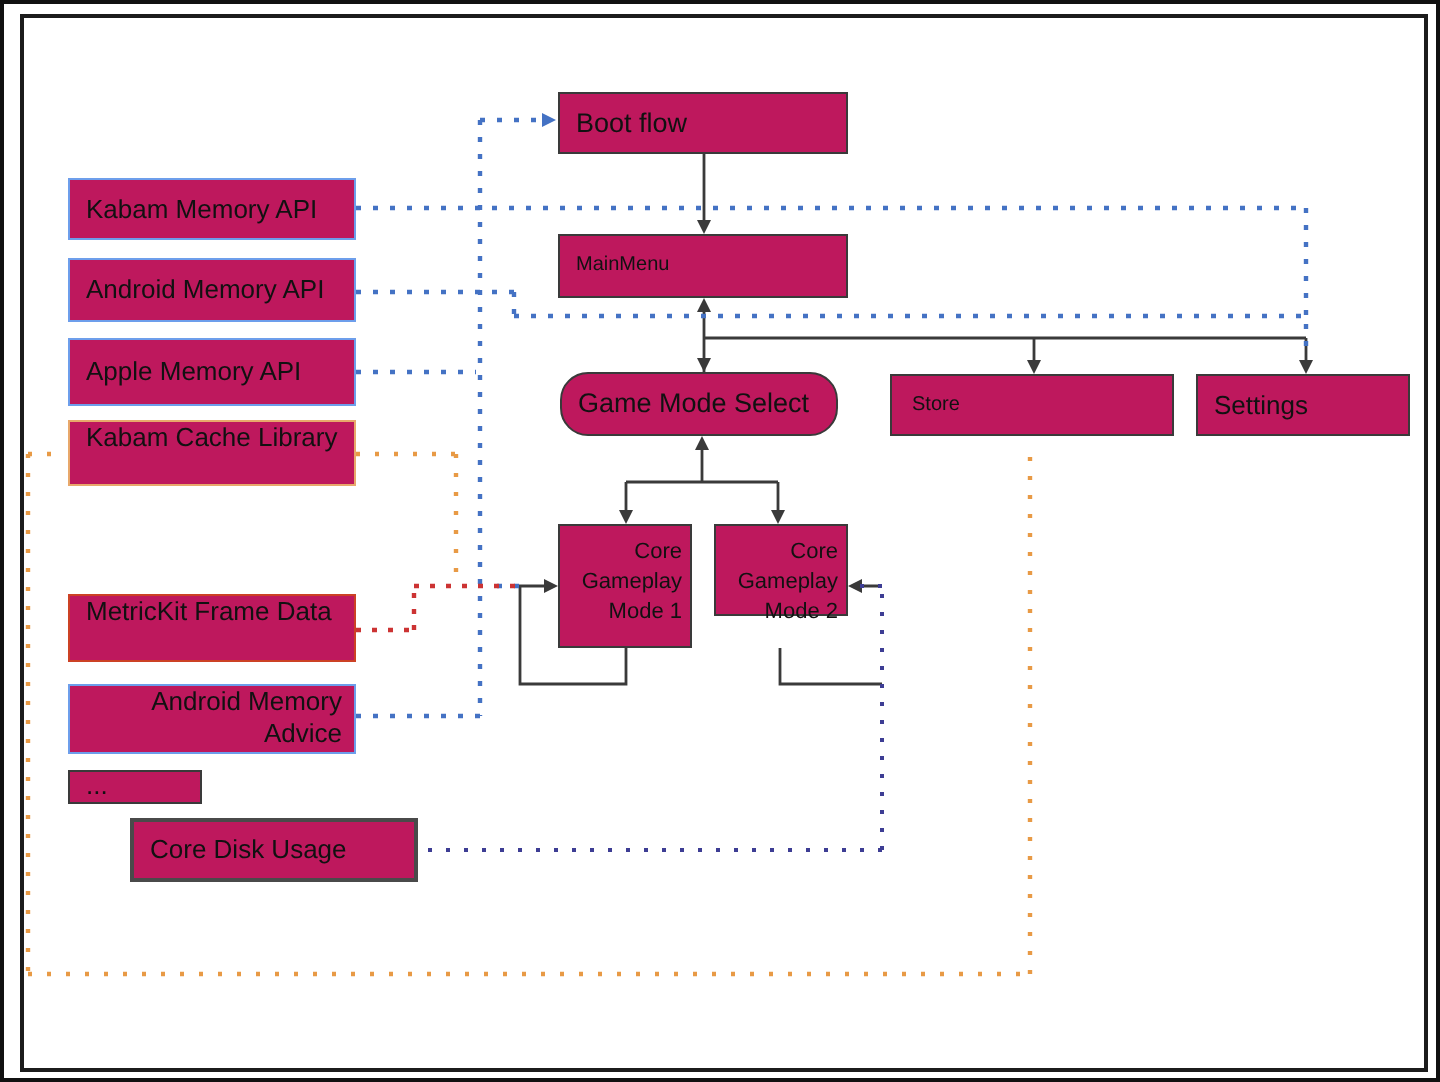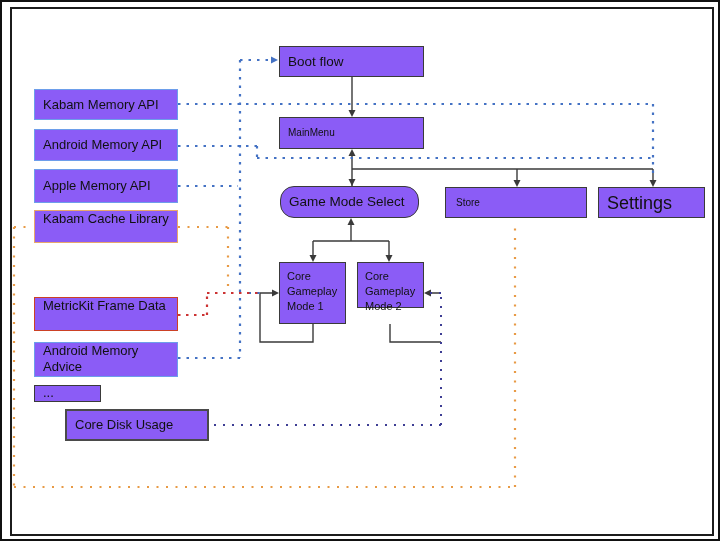--- a/index.html
+++ b/index.html
@@ -1,36 +1,36 @@
 <!DOCTYPE html>
 <html><head>
 <meta charset="utf-8">
 <style>
   html,body{margin:0;padding:0;background:#ffffff;}
   body{font-family:"Liberation Sans","DejaVu Sans",sans-serif;}
   #canvas{position:relative;width:720px;height:541px;background:#ffffff;overflow:hidden;}
   .edge-border{position:absolute;left:0;top:0;width:716px;height:537px;border:2px solid #111;pointer-events:none;}
   .frame{position:absolute;left:10px;top:7px;width:700px;height:525px;border:2px solid #1c1c1c;}
   #wires{position:absolute;left:0;top:0;width:720px;height:541px;}
-  .node{position:absolute;background:#8b5cf6;display:flex;align-items:center;box-sizing:border-box;
-        padding:2px 6px 2px 8px;font-size:13px;color:#111;line-height:16px;}
+  .node{position:absolute;background:#be185d;display:flex;align-items:center;box-sizing:border-box;
+        padding:2px 6px 2px 8px;font-size:13px;color:#111;line-height:16px;text-align:right;}
   .node.single{white-space:nowrap;}
   .node.multi{align-items:flex-start;padding-top:0;}
   .flowbox{border:1.4px solid #3a3a3a;}
   .blue-b{border:1.4px solid #6d9eeb;}
   .orange-b{border:1.4px solid #e8a86b;}
   .red-b{border:1.6px solid #cc4125;}
   .dark-b{border:1.6px solid #3a3a3a;}
   .gray-b2{border:2px solid #4a4a4a;margin-left:31px;}
   
   #boot-flow{left:279px;top:46px;width:145px;height:31px;font-size:13.5px;}
   #main-menu{left:279px;top:117px;width:145px;height:32px;font-size:10px;}
   #game-mode-select{left:280px;top:186px;width:139px;height:32px;font-size:13.5px;border-radius:14px;}
   #store{left:445px;top:187px;width:142px;height:31px;font-size:10px;padding-left:10px;}
-  #settings{left:598px;top:187px;width:107px;height:31px;font-size:18px;}
+  #settings{left:598px;top:187px;width:107px;height:31px;font-size:13px;}
   #cgm1{left:279px;top:262px;width:67px;height:62px;font-size:11px;line-height:15px;align-items:flex-start;padding:6px 4px 2px 7px;}
   #cgm2{left:357px;top:262px;width:67px;height:46px;font-size:11px;line-height:15px;align-items:flex-start;padding:6px 4px 16px 7px;}
   
   #kabam-memory-api{left:34px;top:89px;width:144px;height:31px;}
   #android-memory-api{left:34px;top:129px;width:144px;height:32px;}
   #apple-memory-api{left:34px;top:169px;width:144px;height:34px;}
   #kabam-cache-library{left:34px;top:210px;width:144px;height:33px;}
   #metrickit-frame-data{left:34px;top:297px;width:144px;height:34px;}
   #android-memory-advice{left:34px;top:342px;width:144px;height:35px;}
   #ellipsis-box{left:34px;top:385px;width:67px;height:17px;font-size:13px;padding-top:0;}

